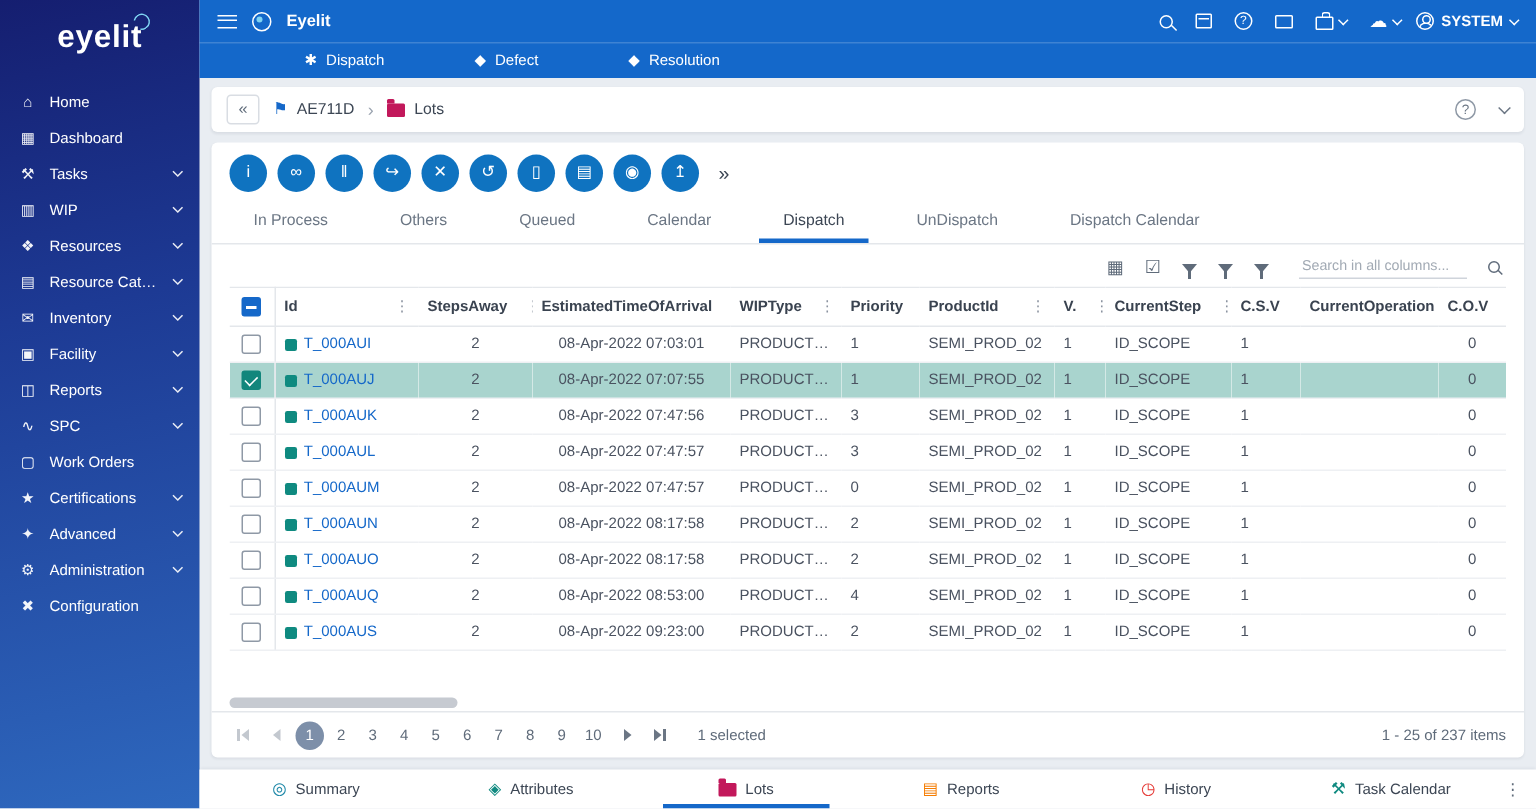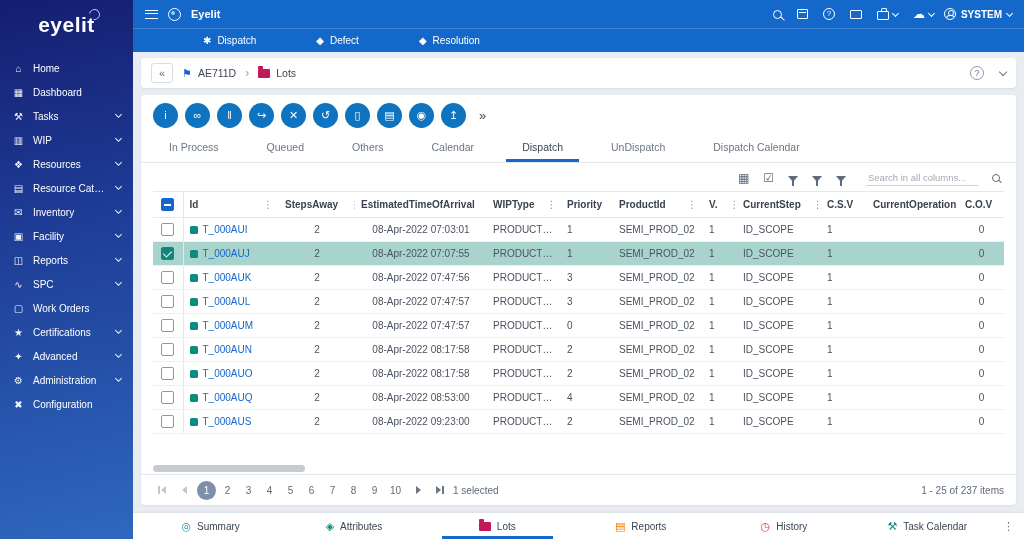--- a/index.html
+++ b/index.html
@@ -98,21 +98,21 @@
 
 
 .pager{height:31px;min-height:31px;border-top:1px solid #e4e7eb;display:flex;align-items:center;gap:4px;padding:0 12px;font-size:10px;color:#5f6b7a}
 .pbtn{width:18px;height:18px;display:flex;align-items:center;justify-content:center;cursor:pointer;gap:1px}
 .tri{width:0;height:0;border-top:4px solid transparent;border-bottom:4px solid transparent}
 .tri.l{border-right:5px solid #6b7684}.tri.r{border-left:5px solid #6b7684}
 .pbtn.dis .tri.l{border-right-color:#c3c8cf}
 .bar{width:1.5px;height:8px;background:#6b7684}.pbtn.dis .bar{background:#c3c8cf}
 .pnum{width:19px;height:19px;border-radius:50%;display:flex;align-items:center;justify-content:center;cursor:pointer;font-size:10px}
 .pnum.cur{background:#7d8fa9;color:#fff}
-.psel{}
+.psel{margin-left:12px}
 .prange{margin-left:auto}
 
 
 .bottombar{height:26px;min-height:26px;background:#fff;display:flex;align-items:stretch;padding:0 6px;box-shadow:0 -1px 2px rgba(25,39,60,.06)}
 .btab{flex:1;display:flex;align-items:center;justify-content:center;gap:6px;font-size:10px;color:#3c4654;cursor:pointer;position:relative}
 .btab.active::after{content:'';position:absolute;left:16px;right:16px;bottom:0;height:3px;background:#1568c9}
 .bico{font-size:11px;line-height:1}
 .bmore{display:flex;align-items:center;color:#5f6b7a;padding:0 4px;cursor:pointer;font-size:11px}
 </style>
 </head>
@@ -278,22 +278,22 @@
           <span class="act">↺</span>
           <span class="act">▯</span>
           <span class="act">▤</span>
           <span class="act">◉</span>
           <span class="act">↥</span>
           <span class="more">»</span>
         </div>
 
       <div class="vtabs" id="vtabs">
           <span class="vtab">In Process</span>
+          <span class="vtab">Others</span>
           <span class="vtab">Queued</span>
-          <span class="vtab">Others</span>
           <span class="vtab">Calendar</span>
           <span class="vtab active">Dispatch</span>
           <span class="vtab">UnDispatch</span>
           <span class="vtab">Dispatch Calendar</span>
         </div>
 
       <div class="utils" id="utools">
 
         <span class="uic">▦</span>
           <span class="uic">☑</span>

